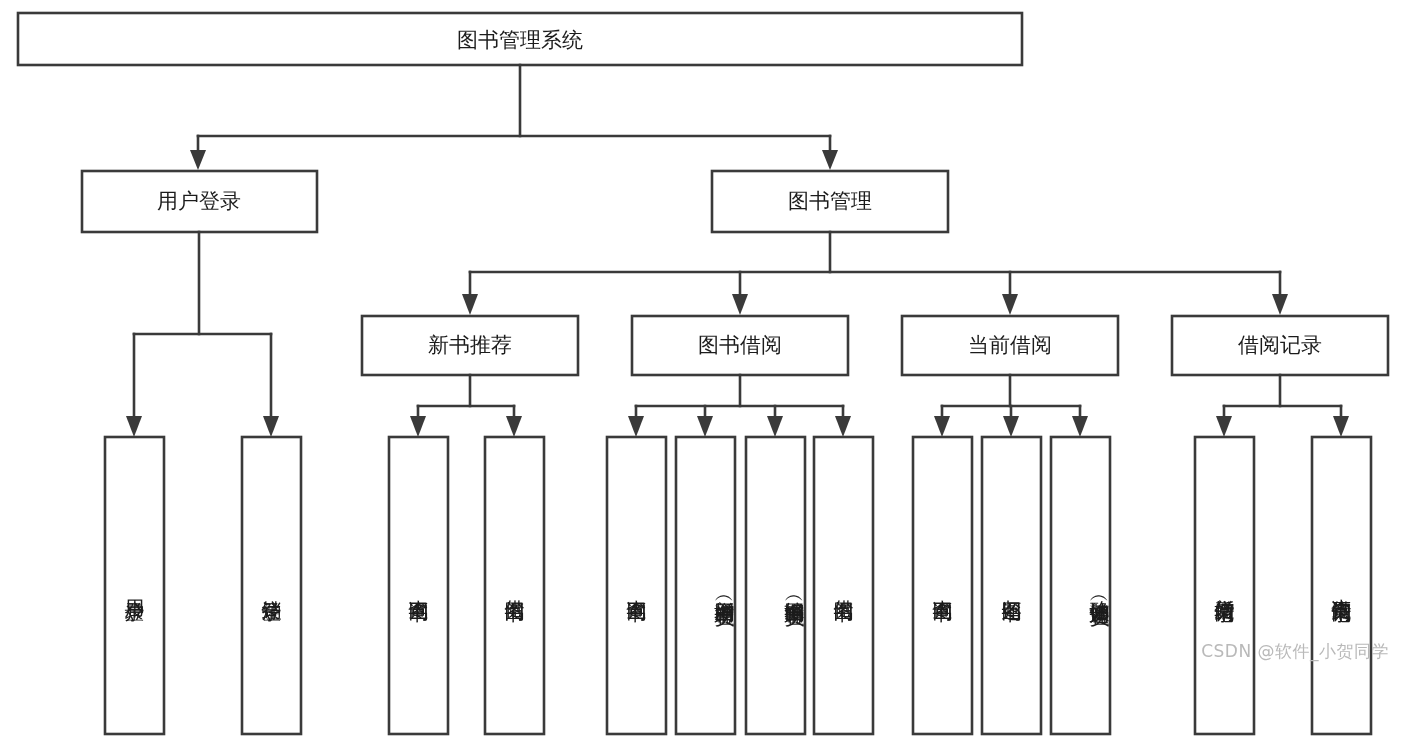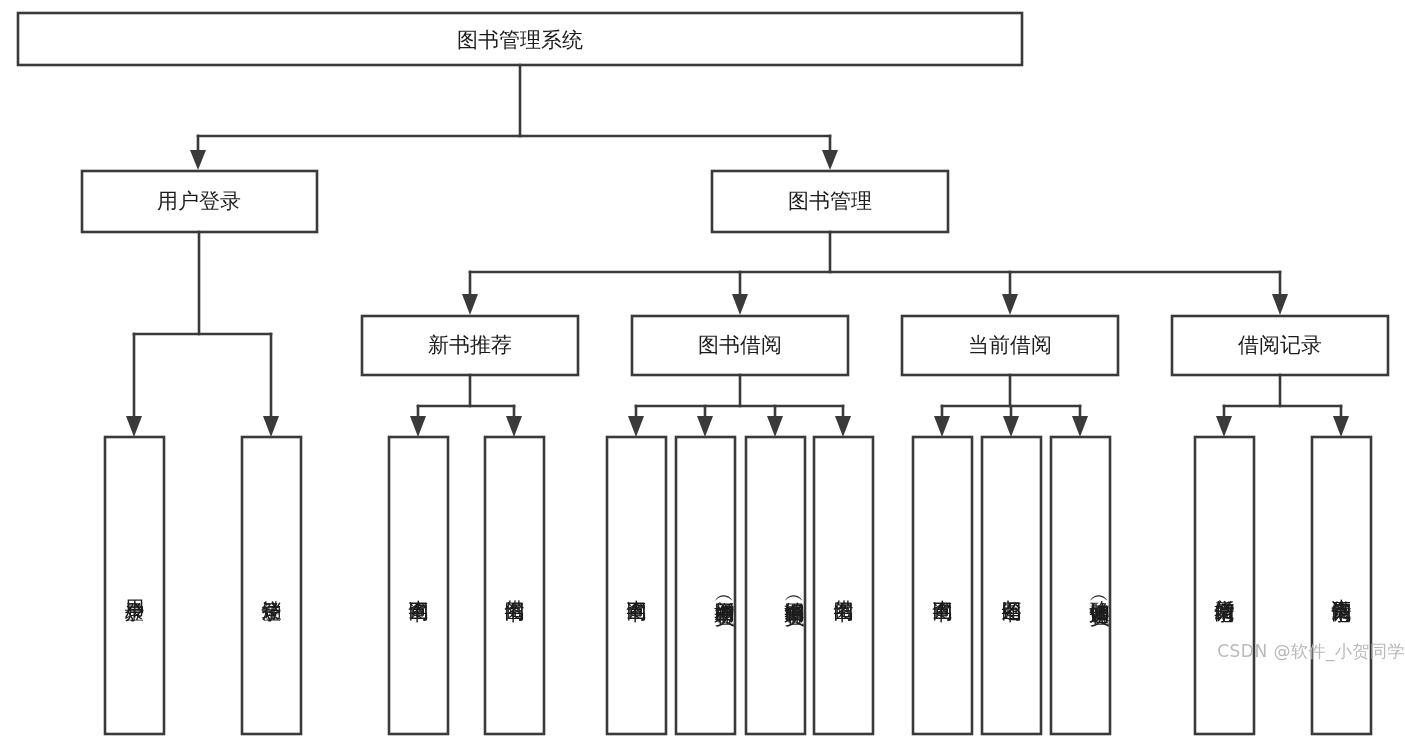--- a/index.html
+++ b/index.html
@@ -60,21 +60,21 @@
     letter-spacing: 1px;
     display: flex;
     align-items: center;
     justify-content: center;
     text-align: center;
     pointer-events: none;
     overflow: hidden;
   }
   #watermark {
     position: absolute;
-    right: 0;
+    right: 16px;
     bottom: 6px;
     font-family: "DejaVu Sans", "Liberation Sans", sans-serif;
     font-size: 17px;
     color: #b9b9b9;
     letter-spacing: 0.5px;
     white-space: nowrap;
   }
 </style>
 </head>
 <body>

